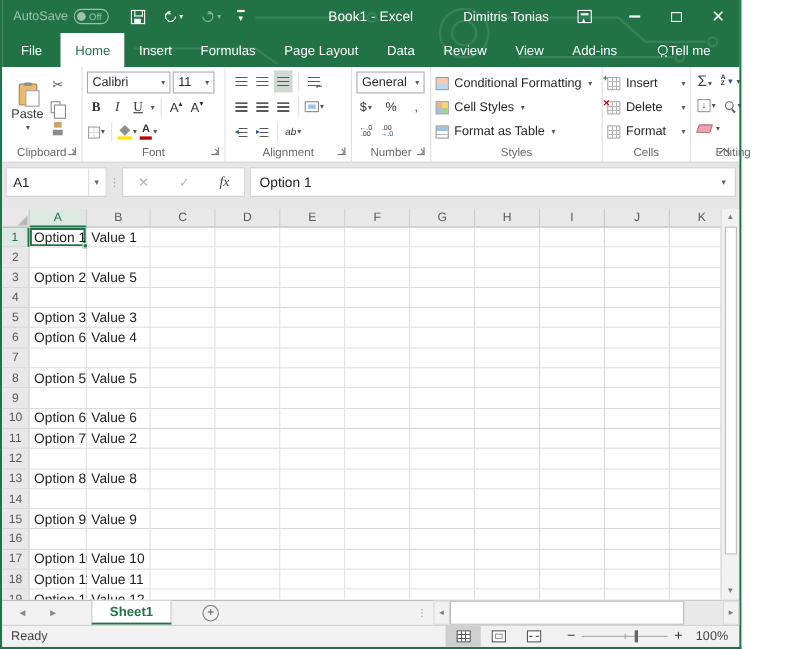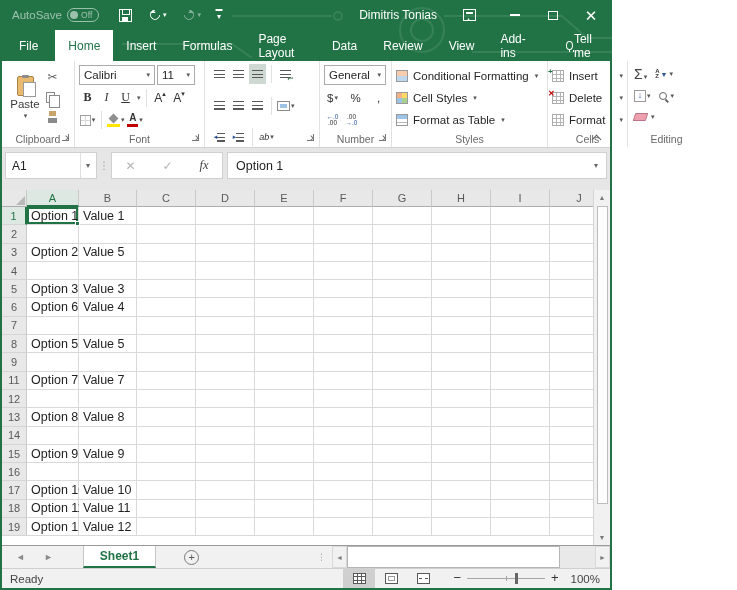--- a/index.html
+++ b/index.html
@@ -1,18 +1,18 @@
 <!DOCTYPE html>
 <html><head>
 <meta charset="utf-8">
 <style>
   * { margin:0; padding:0; box-sizing:border-box; }
   html,body { width:737px; height:590px; overflow:hidden; }
   body { font-family:"Liberation Sans", sans-serif; background:#fff; -webkit-font-smoothing:antialiased; }
-  .window { width:612px; height:590px; display:flex; flex-direction:column;
+  .window { width:674px; height:590px; display:flex; flex-direction:column;
             border-left:2px solid #217346; border-right:2px solid #217346; border-bottom:2px solid #217346;justify-content:space-between; }
 
   
   .top-chrome { position:relative; background:#217346; color:#fff; flex:0 0 auto; }
   .deco-svg { position:absolute; inset:0; pointer-events:none; }
   .titlebar { position:relative; height:30px; display:flex; align-items:center; z-index:1; }
   .qat { display:flex; align-items:center; margin-left:10px; }
   .autosave { display:flex; align-items:center; gap:5px; opacity:.55; font-size:11.5px; }
   .pill { width:32px; height:14px; border:1px solid #fff; border-radius:8px; position:relative; display:flex; align-items:center; }
   .pill .dot { width:8px; height:8px; border-radius:50%; background:#fff; margin-left:2px; }
@@ -233,20 +233,21 @@
         <span class="tb-btn undo">
           <span class="curve"></span>
           <span class="tiny-drop">▾</span>
         </span>
         <span class="tb-btn redo">
           <span class="curve"></span>
           <span class="tiny-drop">▾</span>
         </span>
         <span class="qat-more">▾</span>
       </div>
+      <div class="tb-title">Book1  -  Excel</div>
       <div class="tb-right">
         <span class="tb-user">Dimitris Tonias</span>
         <span class="ribbon-opts"></span>
         <span class="winbtn">
             <span class="min-glyph"></span>
           </span>
         <span class="winbtn">
             <span class="max-glyph"></span>
           </span>
         <span class="winbtn">
@@ -396,20 +397,21 @@
                 <span class="lines" style="width:8px"></span>
               </span>
             <span class="vsep"></span>
             <span class="mini">
                 <span class="orient">ab</span>
                 <span class="drop7">▾</span>
               </span>
           </div>
         </div>
       </div>
+      <div class="rg-label">Alignment</div>
       <span class="launcher"></span>
     </div>
 
     <div class="rgroup" style="width:72px">
       <div class="rg-body" style="padding:3px 4px 0">
         <div class="rows3" style="width:100%">
           <div class="rrow" style="height:21px">
             <span class="combo" style="width:62px">
                 <span>General</span>
                 <span class="ca">▾</span>
@@ -695,23 +697,38 @@
             <div class="cell" style="width: 59px;"></div>
             <div class="cell" style="width: 59px;"></div>
             <div class="cell" style="width: 59px;"></div>
             <div class="cell" style="width: 59px;"></div>
             <div class="cell" style="width: 59px;"></div>
             <div class="cell" style="width: 59px;"></div>
             <div class="cell" style="width: 59px;"></div>
             <div class="cell flex"></div>
           </div>
           <div class="grid-row">
+            <div class="row-h">10</div>
+            <div class="cell" style="width: 52px;">Option 6</div>
+            <div class="cell" style="width: 58px;">Value 6</div>
+            <div class="cell" style="width: 59px;"></div>
+            <div class="cell" style="width: 59px;"></div>
+            <div class="cell" style="width: 59px;"></div>
+            <div class="cell" style="width: 59px;"></div>
+            <div class="cell" style="width: 59px;"></div>
+            <div class="cell" style="width: 59px;"></div>
+            <div class="cell" style="width: 59px;"></div>
+            <div class="cell" style="width: 59px;"></div>
+            <div class="cell" style="width: 59px;"></div>
+            <div class="cell flex"></div>
+          </div>
+          <div class="grid-row">
             <div class="row-h">11</div>
             <div class="cell" style="width: 52px;">Option 7</div>
-            <div class="cell" style="width: 58px;">Value 7</div>
+            <div class="cell" style="width: 58px;">Value 2</div>
             <div class="cell" style="width: 59px;"></div>
             <div class="cell" style="width: 59px;"></div>
             <div class="cell" style="width: 59px;"></div>
             <div class="cell" style="width: 59px;"></div>
             <div class="cell" style="width: 59px;"></div>
             <div class="cell" style="width: 59px;"></div>
             <div class="cell" style="width: 59px;"></div>
             <div class="cell" style="width: 59px;"></div>
             <div class="cell" style="width: 59px;"></div>
             <div class="cell flex"></div>

